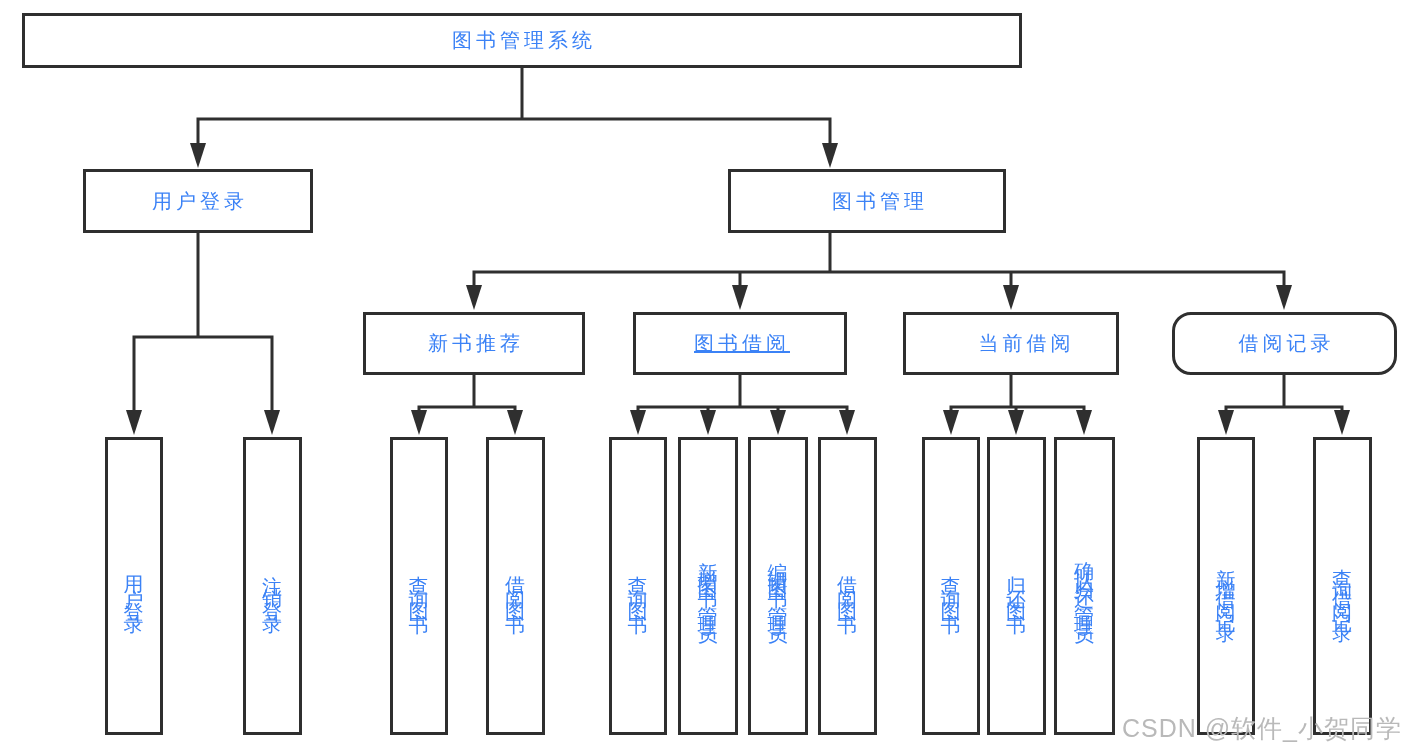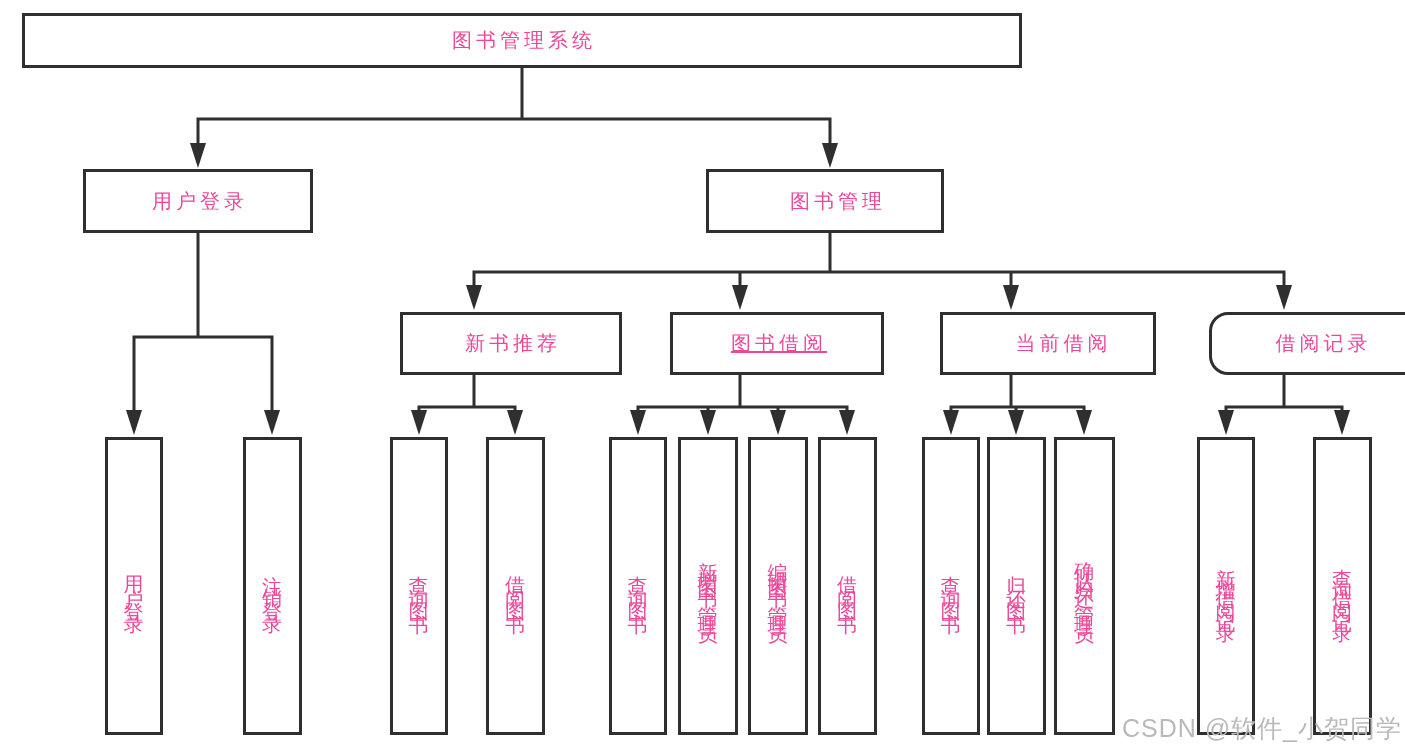--- a/index.html
+++ b/index.html
@@ -18,32 +18,32 @@
     pointer-events: none;
   }
   .box {
     position: absolute;
     box-sizing: border-box;
     background: #ffffff;
     border: 3px solid #2f2f2f;
     display: flex;
     align-items: center;
     justify-content: center;
-    color: #ec4899;
+    color: #3b82f6;
     z-index: 2;
   }
   .hbox {
     font-size: 20px;
     letter-spacing: 4px;
     white-space: nowrap;
     text-indent: 4px; 
   }
   .root  { left: 22px;  top: 13px;  width: 1000px; height: 55px; }
   .lvl2  { height: 64px; top: 169px; }
-  .lvl3  { height: 63px; top: 312px; margin-left: 37px; }
+  .lvl3  { height: 63px; top: 312px; }
   .leaf {
     top: 437px;
     height: 298px;
     font-size: 20px;
   }
   .leaf .vtext {
     writing-mode: vertical-rl;
     text-orientation: mixed;
     letter-spacing: 11px;
     line-height: 1;
@@ -105,21 +105,21 @@
     </g>
   </svg>
 
   <div class="box hbox root">
     <span>图书管理系统</span>
   </div>
 
   <div class="box hbox lvl2" style="left:83px; width:230px;">
     <span>用户登录</span>
   </div>
-  <div class="box hbox lvl2" style="left:706px; width:238px;padding-left:22px;">
+  <div class="box hbox lvl2" style="left:728px; width:278px;padding-left:22px;">
     <span>图书管理</span>
   </div>
 
   <div class="box hbox lvl3" style="left:363px; width:222px;">
     <span>新书推荐</span>
   </div>
   <div class="box hbox lvl3" style="left:633px; width:214px;text-decoration:underline;">
     <span>图书借阅</span>
   </div>
   <div class="box hbox lvl3" style="left:903px; width:216px;padding-left:27px;">

